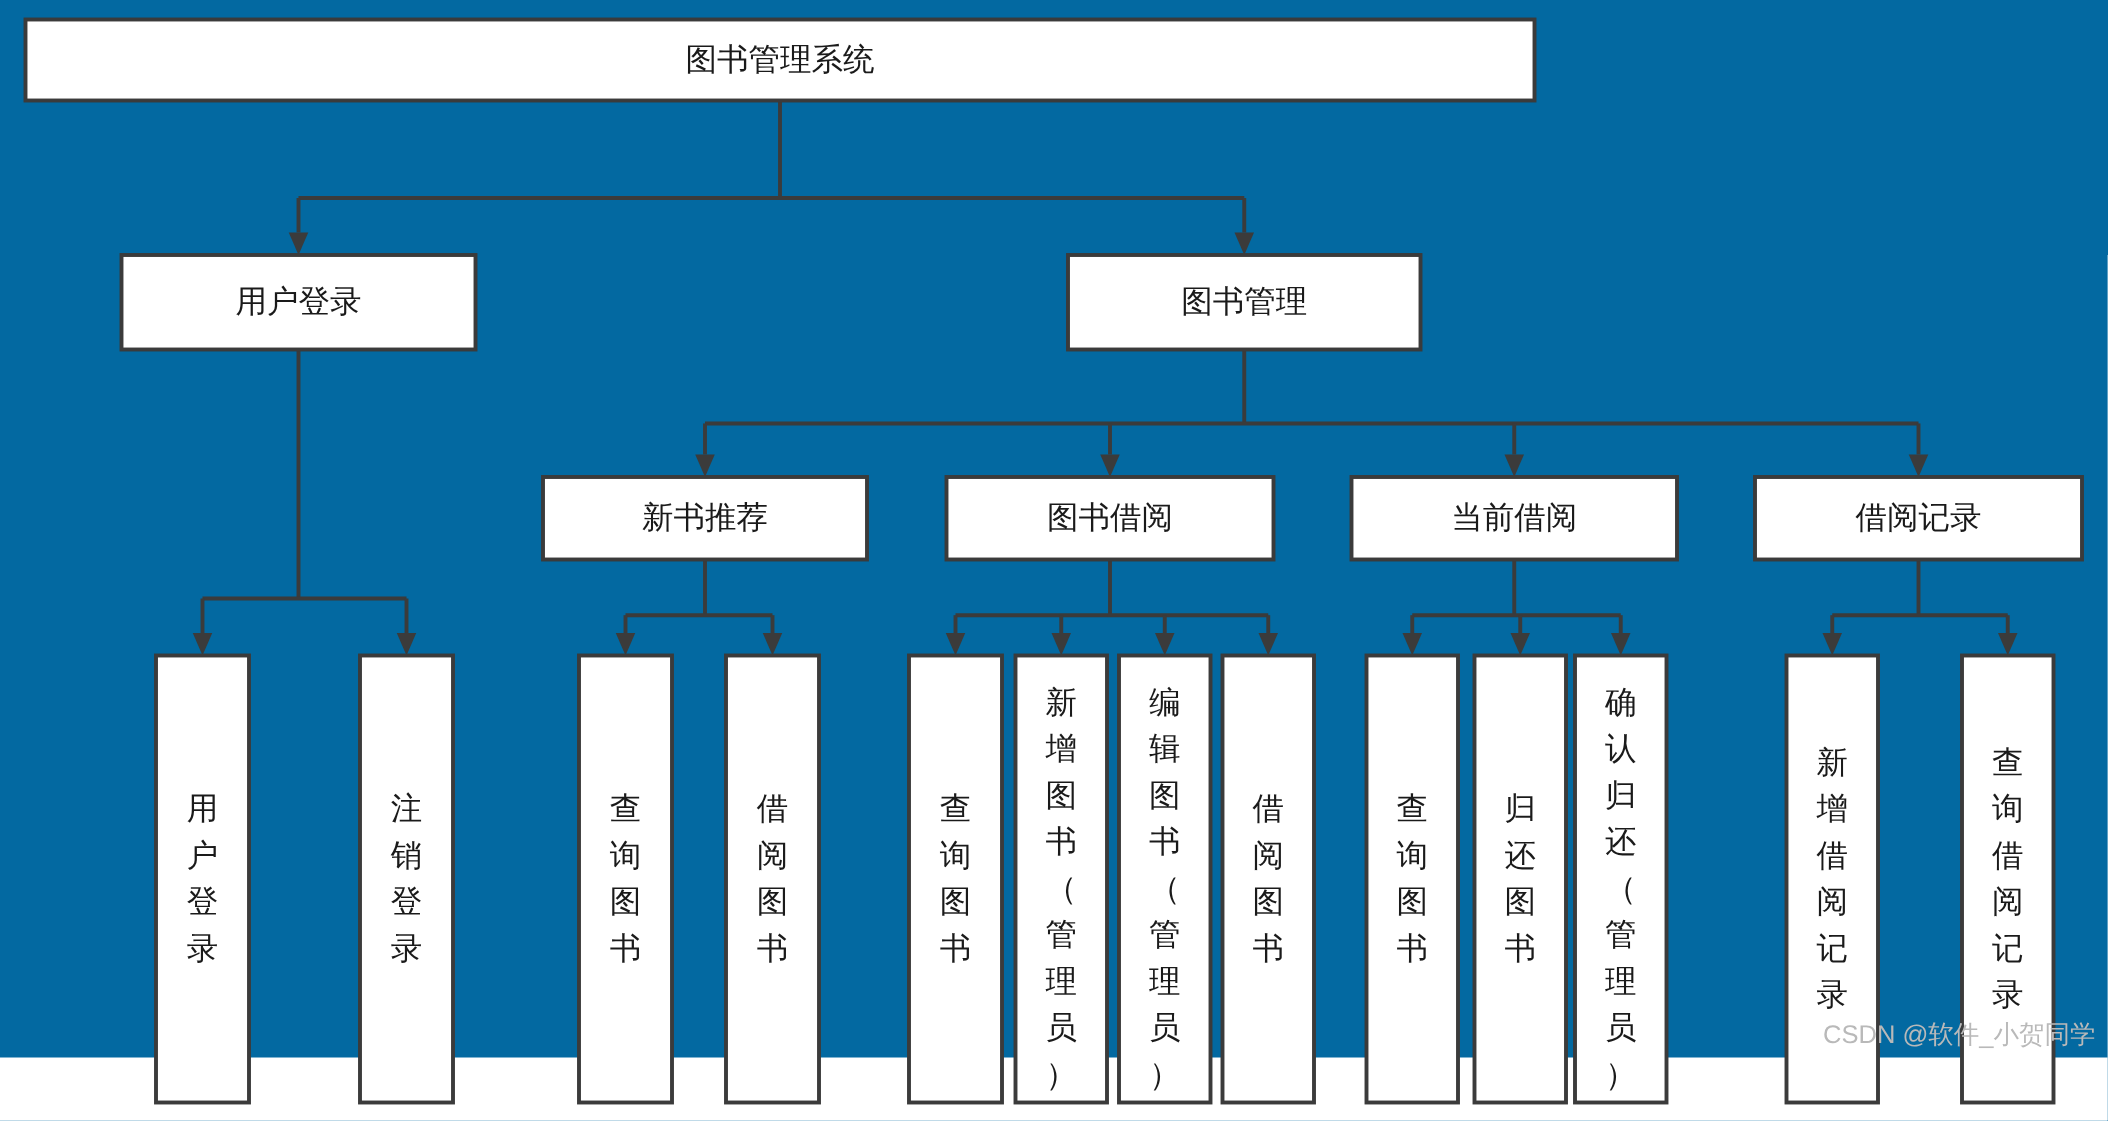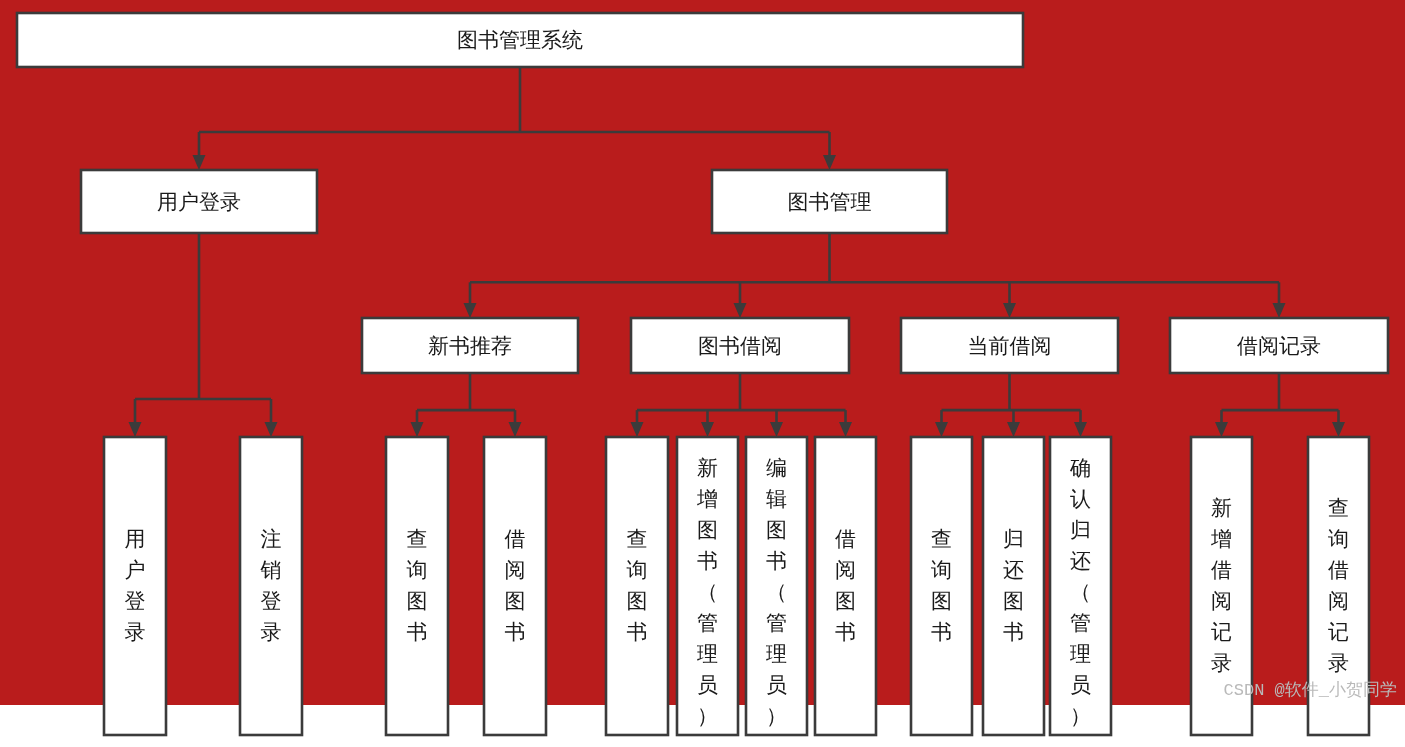--- a/index.html
+++ b/index.html
@@ -10,21 +10,21 @@
   body {
     width: 1405px;
     height: 747px;
     font-family: "DejaVu Sans", "Liberation Sans", sans-serif;
     overflow: hidden;
   }
   #diagram-root {
     position: relative;
     width: 1405px;
     height: 705px;
-    background: #b91c1c;
+    background: #0369a1;
   }
   svg#tree-svg {
     position: absolute;
     left: 0;
     top: 0;
     width: 1405px;
     height: 747px;
     display: block;
   }
   .node-box {
@@ -52,21 +52,21 @@
   .node-label-v {
     font-family: "DejaVu Sans", "Liberation Sans", sans-serif;
     font-size: 21px;
     fill: #1a1a1a;
     text-anchor: middle;
   }
   .watermark {
     position: absolute;
     right: 8px;
     bottom: 4px;
-    font-family: Liberation Mono, monospace;
+    font-family: Liberation Sans, sans-serif;
     font-size: 17px;
     color: #b9b9b9;
     white-space: nowrap;
     user-select: none;
   }
 </style>
 </head>
 <body>
 
 <div id="diagram-root">

